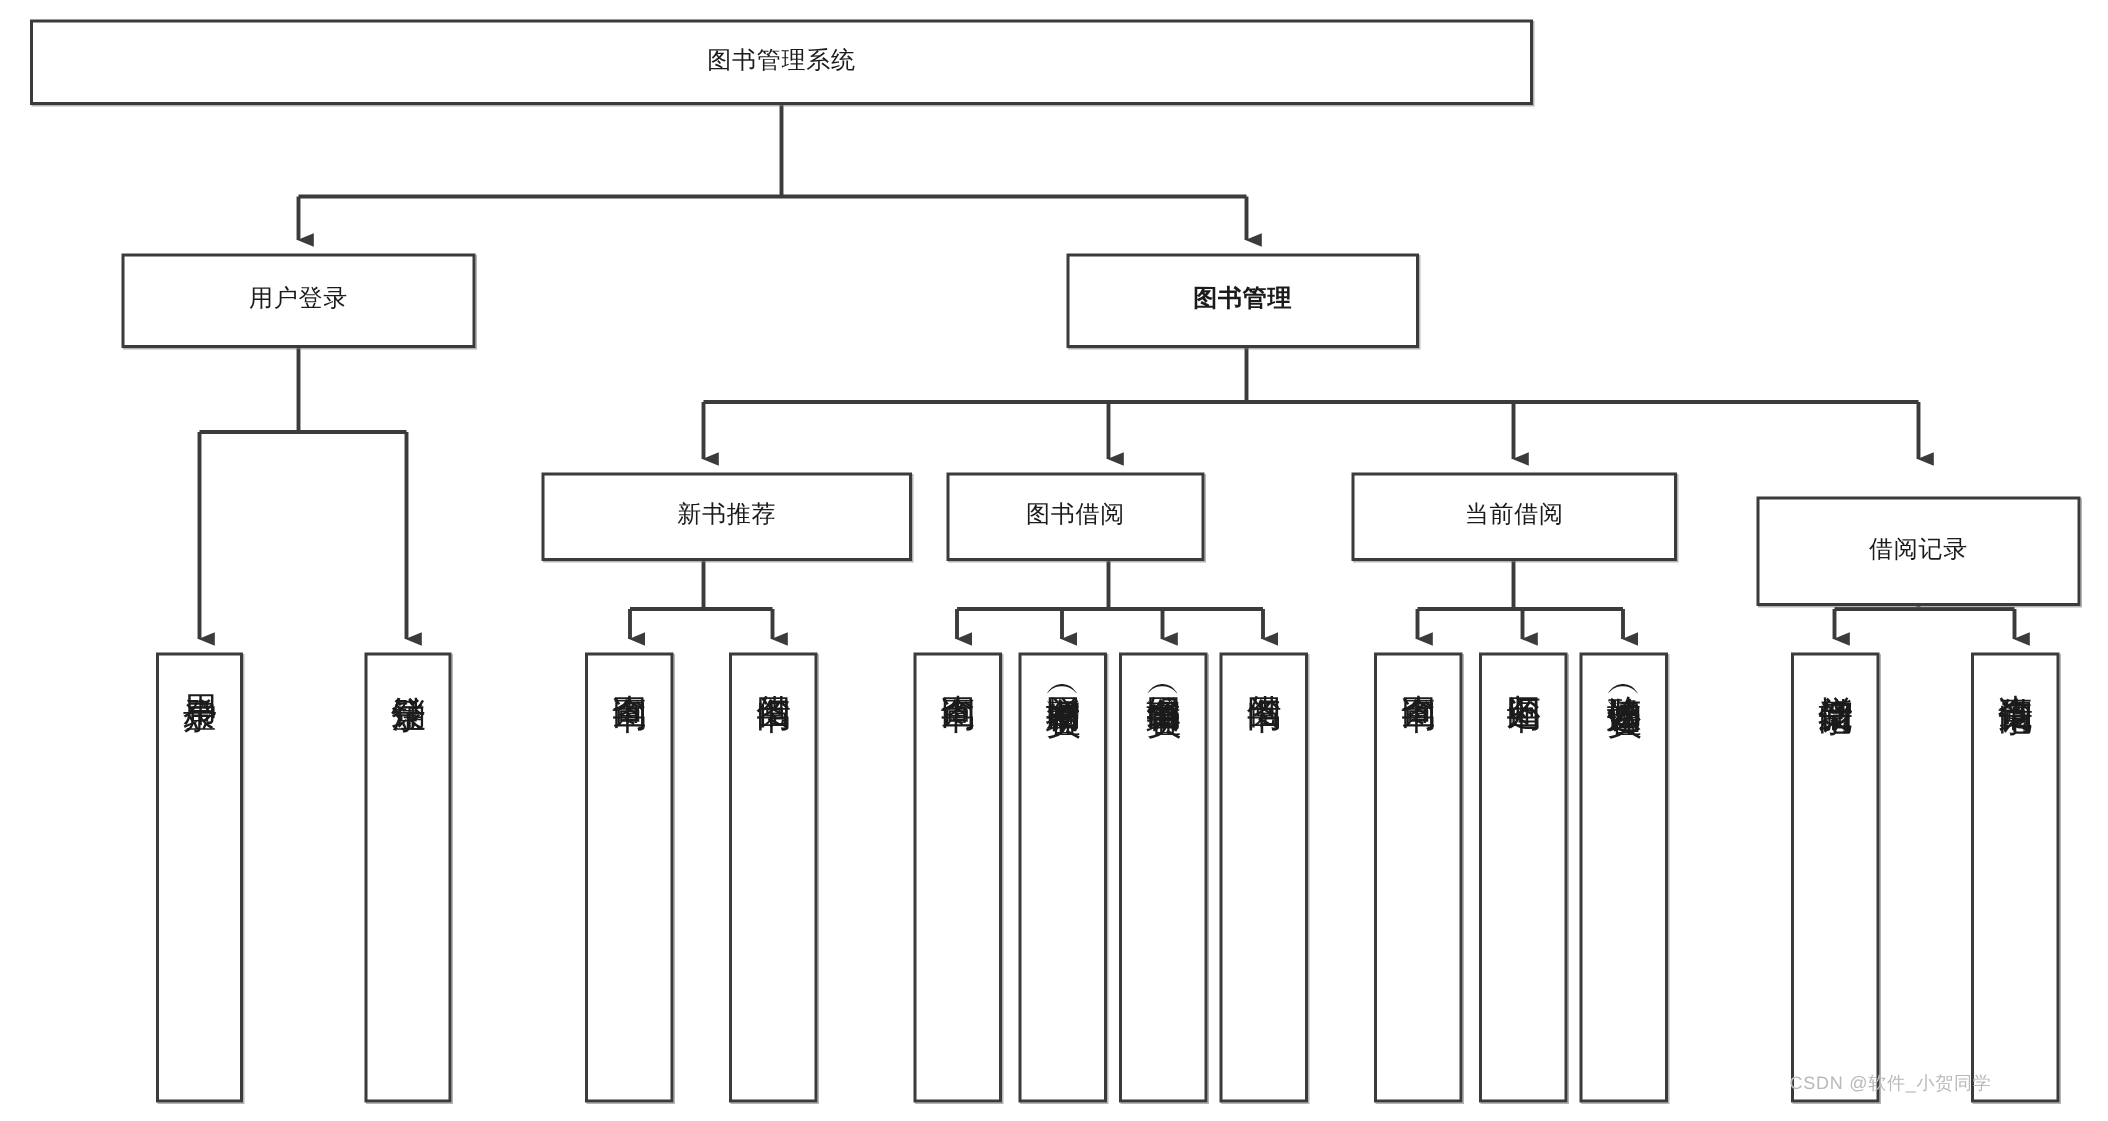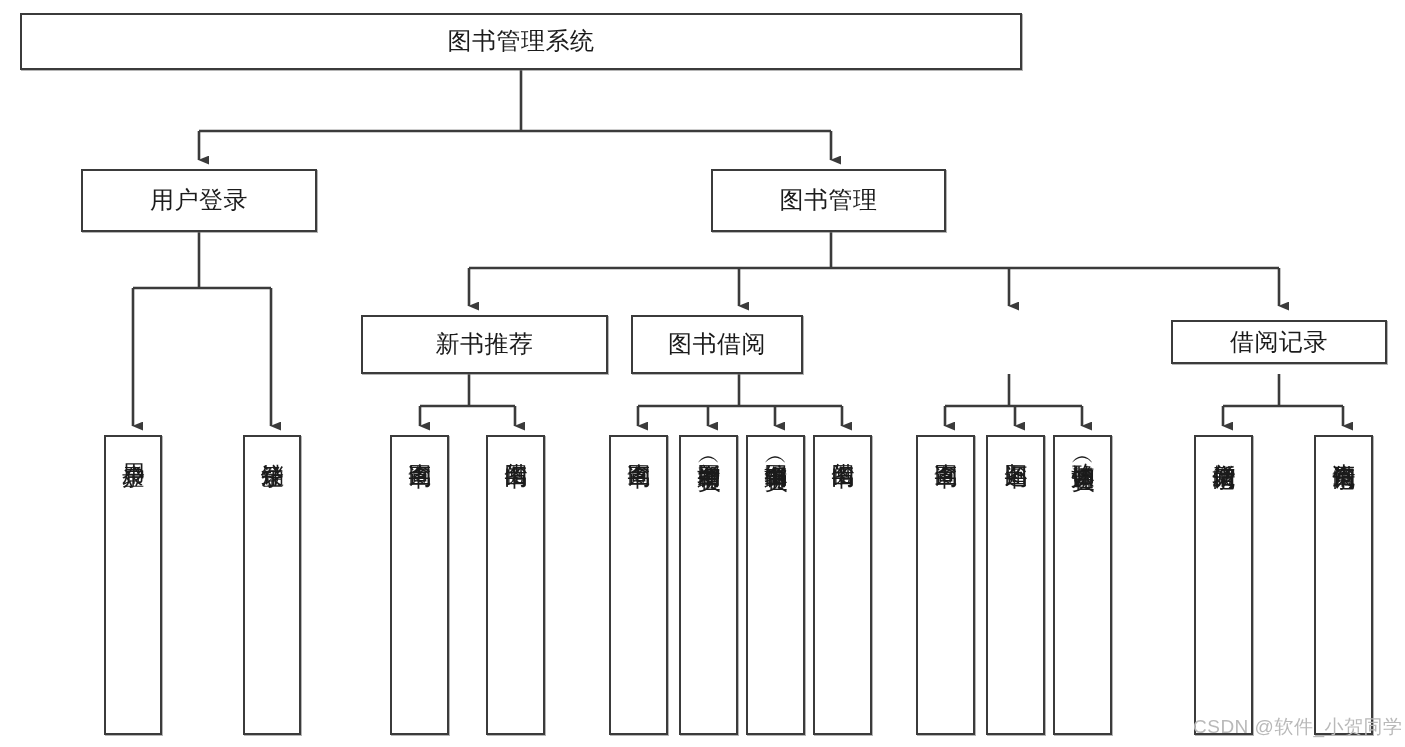--- a/index.html
+++ b/index.html
@@ -36,40 +36,40 @@
     color: #1b1b1b;
     box-shadow: 1px 1px 0 rgba(120,120,120,0.55);
   }
   .node .label {
     display: block;
     text-align: center;
     line-height: 1.18;
     letter-spacing: 0.5px;
   }
   .node.horiz .label {
-    font-size: 24px;
+    font-size: 16px;
     text-align: center;
   }
   .node.vert {
     align-items: flex-start;
     justify-content: center;
     padding-top: 8px;
   }
   .node.vert .label {
     writing-mode: vertical-rl;
     text-orientation: upright;
     font-size: 23px;
     line-height: 1.12;
     letter-spacing: 1px;
     white-space: nowrap;
   }
   .watermark {
     position: absolute;
     color: #b9b9b9;
-    font-size: 19px;
+    font-size: 12px;
     letter-spacing: 0.5px;
     white-space: nowrap;
     user-select: none;
   }
 </style>
 </head>
 <body>
 
 <div id="canvas">
 
@@ -123,31 +123,34 @@
     </g>
   </svg>
 
   <div class="node horiz" style="left:20px; top:13px; width:1002px; height:57px;">
     <span class="label">图书管理系统</span>
   </div>
 
   <div class="node horiz" style="left:81px; top:169px; width:236px; height:63px;">
     <span class="label">用户登录</span>
   </div>
-  <div class="node horiz" style="left:711px; top:169px; width:235px; height:63px;">
+  <div class="node horiz" style="left:711px; top:169px; width:235px; height:63px;font-weight:bold;">
     <span class="label">图书管理</span>
   </div>
 
   <div class="node horiz" style="left:361px; top:315px; width:247px; height:59px;">
     <span class="label">新书推荐</span>
   </div>
   <div class="node horiz" style="left:631px; top:315px; width:172px; height:59px;">
     <span class="label">图书借阅</span>
   </div>
-  <div class="node horiz" style="left:1171px; top:320px; width:216px; height:44px;">
+  <div class="node horiz" style="left:901px; top:315px; width:217px; height:59px;">
+    <span class="label">当前借阅</span>
+  </div>
+  <div class="node horiz" style="left:1171px; top:331px; width:216px; height:73px;">
     <span class="label">借阅记录</span>
   </div>
 
   <div class="node vert" style="left:104px; top:435px; width:58px; height:300px;">
     <span class="label">用户登录</span>
   </div>
   <div class="node vert" style="left:243px; top:435px; width:58px; height:300px;">
     <span class="label">注销登录</span>
   </div>
 

